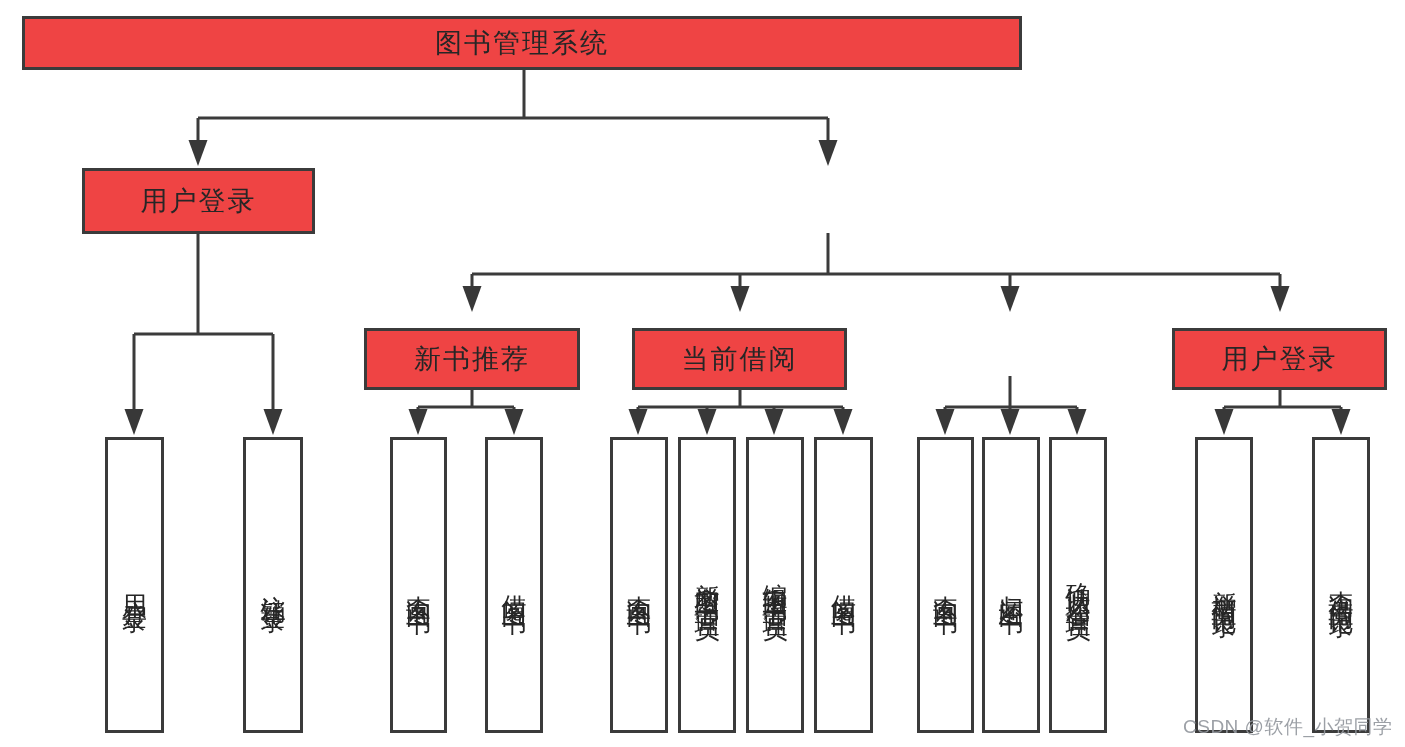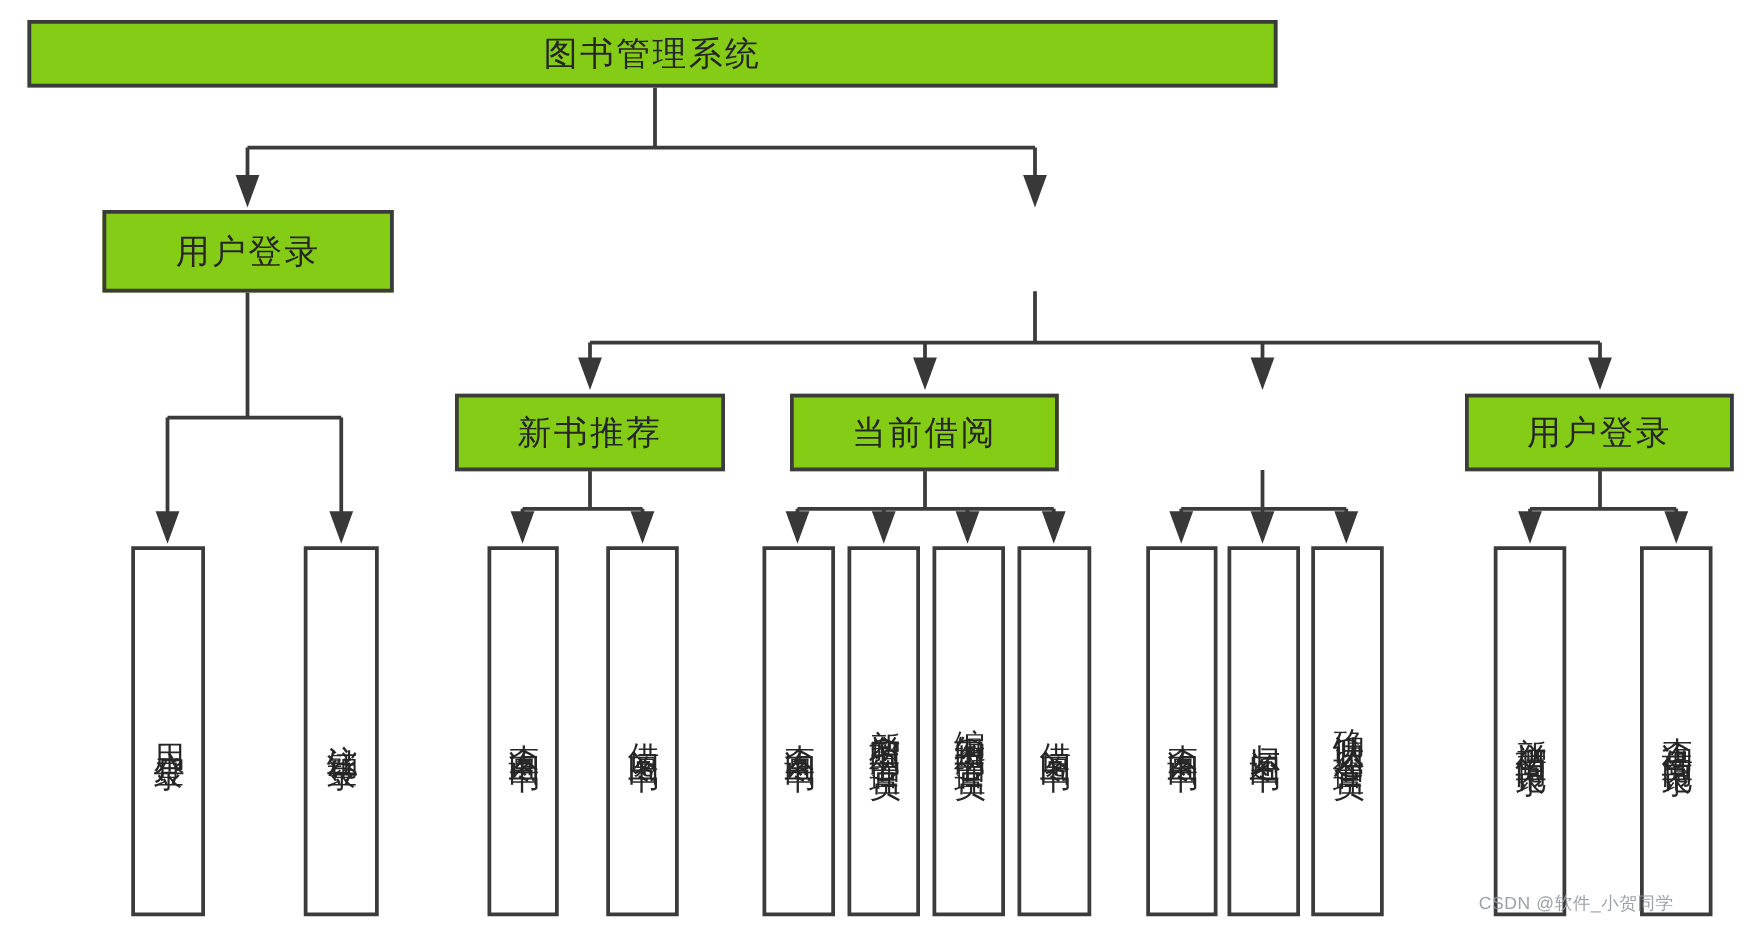--- a/index.html
+++ b/index.html
@@ -3,60 +3,60 @@
 <meta charset="utf-8">
 <style>
   html,body{margin:0;padding:0;background:#fff;}
   .stage{
     position:relative;width:1405px;height:747px;background:#ffffff;overflow:hidden;
     font-family:"Liberation Sans","DejaVu Sans",sans-serif;
   }
   .stage svg{position:absolute;left:0;top:0;}
   .node{
     position:absolute;box-sizing:border-box;
-    border:3px solid #3b3b3b;background:#84cc16;
+    border:3px solid #3b3b3b;background:#ef4444;
     display:flex;align-items:center;justify-content:center;
     color:#262626;font-size:27px;letter-spacing:2px;
     z-index:2;text-align:center;white-space:nowrap;
   }
   .leaf{
     position:absolute;box-sizing:border-box;top:437px;height:296px;
     border:3px solid #3b3b3b;background:#ffffff;
     display:flex;align-items:center;justify-content:center;
     color:#262626;z-index:2;
   }
   .vtext{
     writing-mode:vertical-rl;text-orientation:mixed;
     font-size:25px;letter-spacing:5px;line-height:1.15;
     color:#262626;
   }
   .node-top{left:22px;top:16px;width:1000px;height:54px;}
   .node-user-login{left:82px;top:168px;width:233px;height:66px;}
   .node-book-mgmt{left:711px;top:168px;width:235px;height:65px;}
-  .lvl3{top:315px;height:62px;}
+  .lvl3{top:328px;height:62px;}
   .node-newbook{left:364px;width:216px;}
   .node-borrow{left:632px;width:215px;}
   .node-current{left:902px;width:215px;}
   .node-records{left:1172px;width:215px;}
   .leaf-a1{left:105px;width:59px;}
   .leaf-a2{left:243px;width:60px;}
   .leaf-b1{left:390px;width:57px;}
   .leaf-b2{left:485px;width:58px;}
   .leaf-c1{left:610px;width:58px;}
   .leaf-c2{left:678px;width:58px;}
   .leaf-c3{left:746px;width:58px;}
   .leaf-c4{left:814px;width:59px;}
   .leaf-d1{left:917px;width:57px;}
   .leaf-d2{left:982px;width:58px;}
   .leaf-d3{left:1049px;width:58px;}
   .leaf-e1{left:1195px;width:58px;}
   .leaf-e2{left:1312px;width:58px;}
   .watermark{
     position:absolute;left:1183px;top:714px;z-index:5;
-    font-size:14px;letter-spacing:.5px;color:rgba(148,152,158,.92);
+    font-size:19px;letter-spacing:.5px;color:rgba(148,152,158,.92);
     white-space:nowrap;
   }
   .cline{stroke:#3b3b3b;stroke-width:3;fill:none;}
   .ahead{fill:#383838;stroke:none;}
 </style>
 </head>
 <body>
 
 <div class="stage">
 

